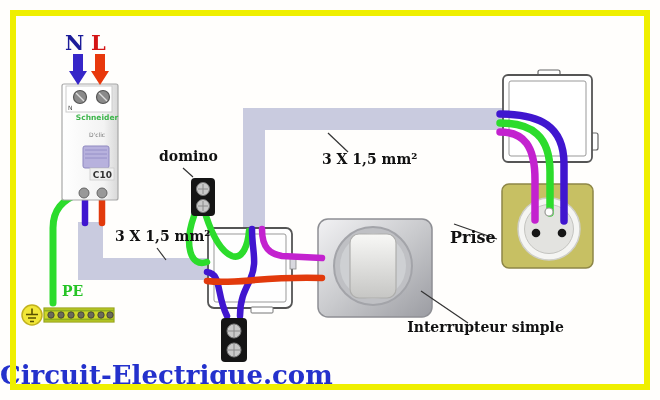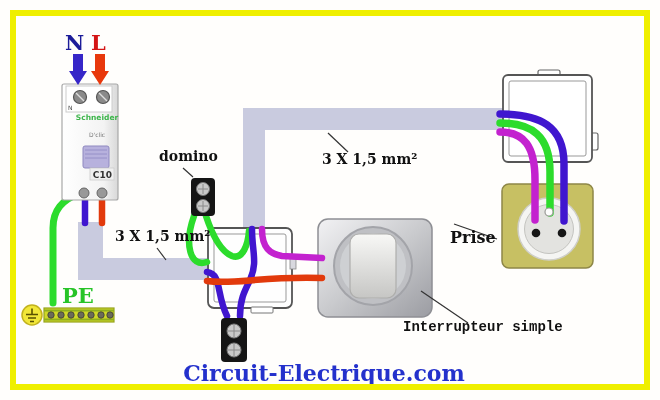--- a/index.html
+++ b/index.html
@@ -4,27 +4,27 @@
 <style>
   html,body{margin:0;padding:0;background:#ffffff;}
   #stage{position:relative;width:660px;height:400px;background:#fffefc;overflow:hidden;
          font-family:"DejaVu Serif", serif;}
   #frame{position:absolute;left:10px;top:10px;right:10px;bottom:10px;
          border:6px solid #efef00;pointer-events:none;}
   svg{position:absolute;left:0;top:0;}
   .label{position:absolute;font-weight:bold;color:#111;white-space:nowrap;}
   .lbl-n{left:65px;top:30px;font-size:21px;color:#1c1c99;}
   .lbl-l{left:91px;top:30px;font-size:21px;color:#d41414;}
-  .lbl-pe{left:62px;top:283px;font-size:21px;color:#27c427;}
+  .lbl-pe{left:62px;top:283px;font-size:14px;color:#27c427;}
   .lbl-domino{left:159px;top:148px;font-size:14px;}
   .lbl-cable-left{left:115px;top:228px;font-size:14px;}
   .lbl-cable-top{left:322px;top:151px;font-size:14px;}
   .lbl-prise{left:450px;top:202px;font-size:16px;margin-top:26px;}
-  .lbl-switch{left:403px;top:319px;width:165px;text-align:left;font-size:14px;line-height:17px;font-family:Liberation Mono, monospace;}
-  .lbl-watermark{left:0;top:360px;width:648px;text-align:center;font-size:22px;color:#2431cc;}
+  .lbl-switch{left:403px;top:319px;width:165px;text-align:center;font-size:14px;line-height:17px;}
+  .lbl-watermark{left:0;top:360px;width:648px;text-align:left;font-size:26px;color:#2431cc;}
 </style>
 </head>
 <body>
 
 <div id="stage">
   <svg width="660" height="400" viewBox="0 0 660 400">
     <defs>
       <linearGradient id="silverGrad" x1="0" y1="0" x2="1" y2="1">
         <stop offset="0" stop-color="#f2f2f4"></stop>
           <stop offset="0.5" stop-color="#c9cacd"></stop>

